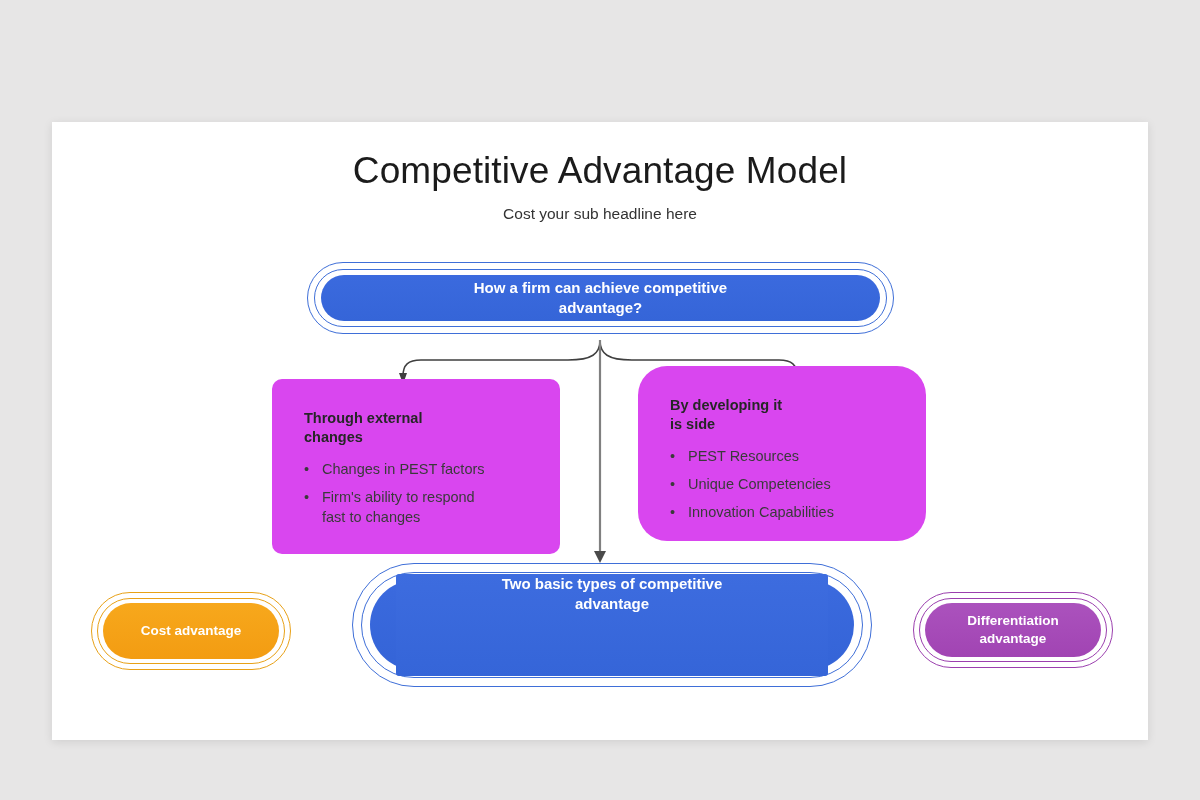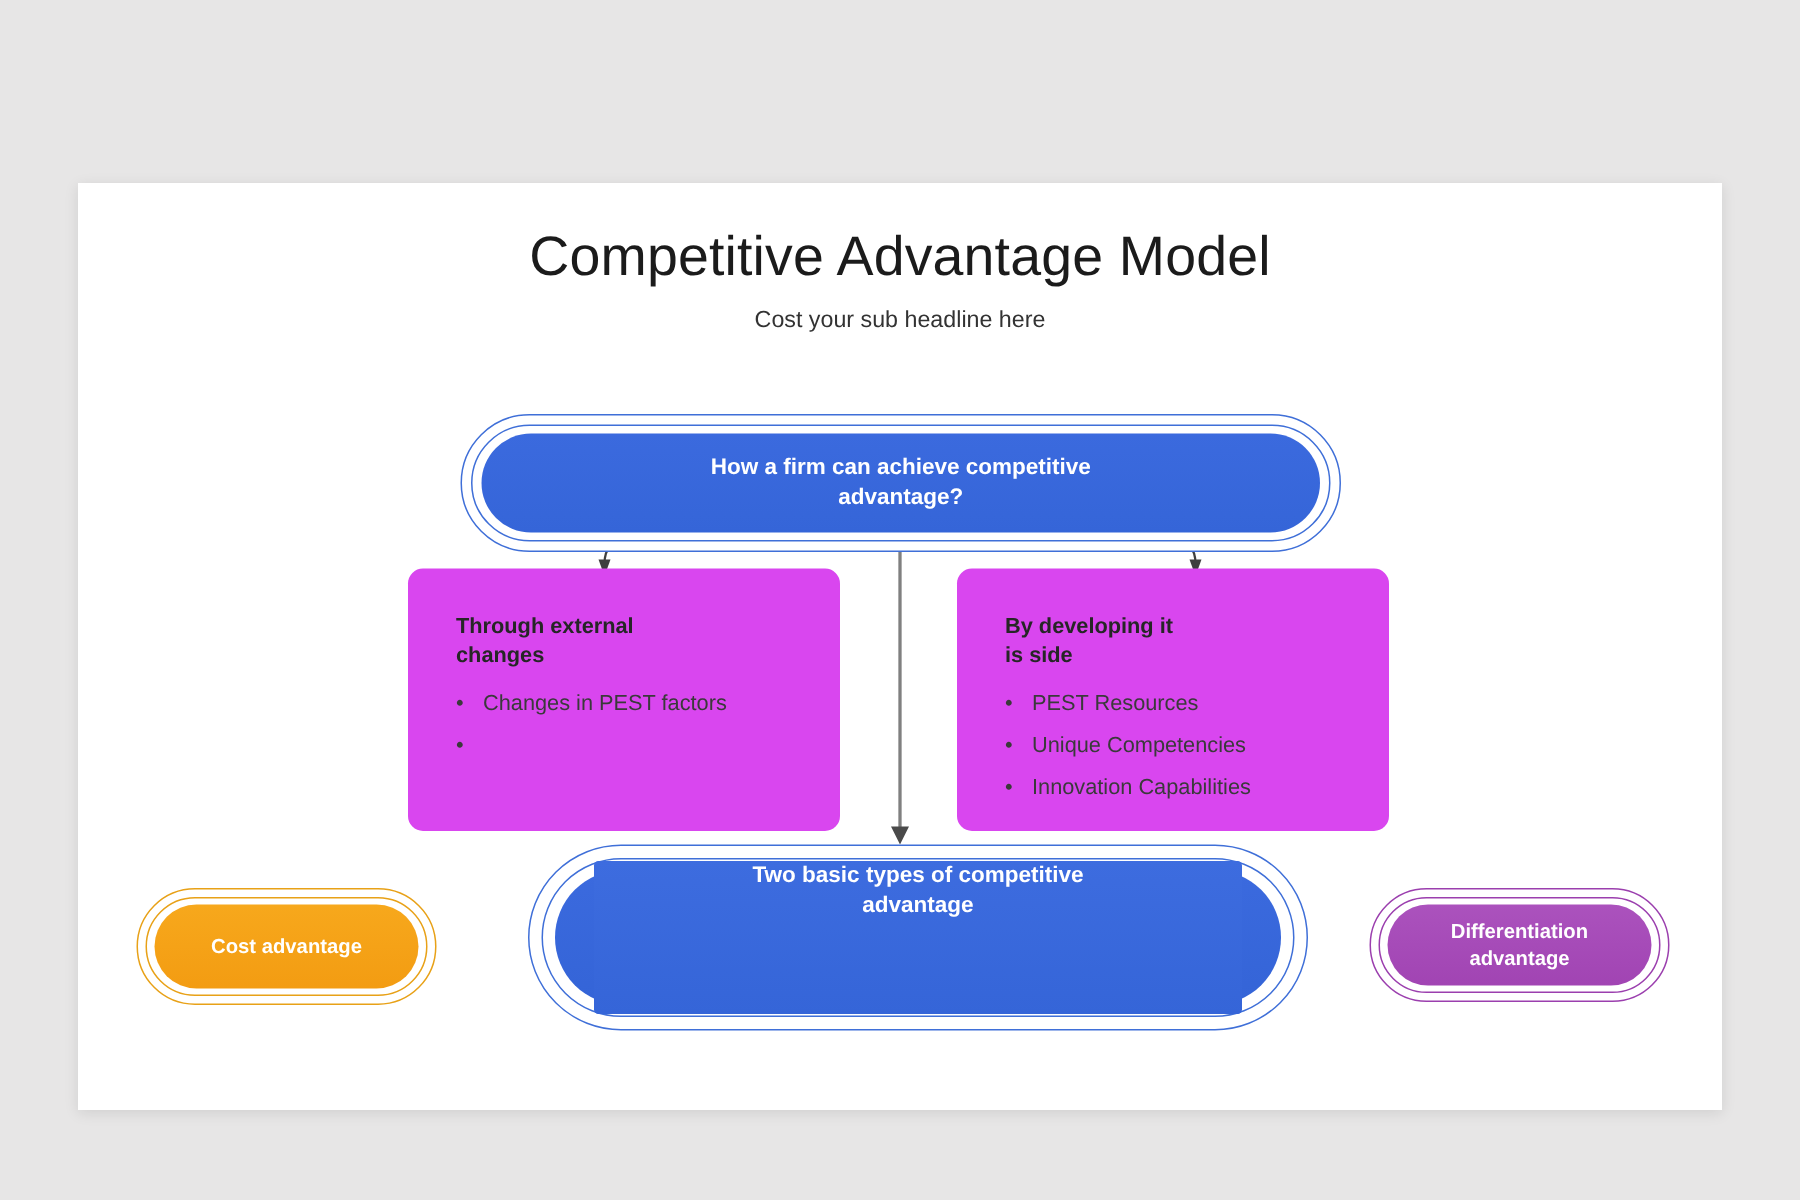--- a/index.html
+++ b/index.html
@@ -62,23 +62,23 @@
   .ring-1, .ring-2 {
     position: absolute;
     border-radius: 999px;
     box-sizing: border-box;
     background: transparent;
   }
 
   
   #top-node {
     left: 255px;
-    top: 154px;
+    top: 140px;
     width: 587px;
-    height: 92px;
+    height: 72px;
   }
   #top-node .ring-1 {
     left: 0; top: 0; right: 0; bottom: 0;
     border: 1.6px solid #3f6fd8;
   }
   #top-node .ring-2 {
     left: 7px; top: 7px; right: 7px; bottom: 7px;
     border: 1.6px solid #3f6fd8;
   }
   #top-node .pill-fill {
@@ -177,21 +177,21 @@
 
   
   .panel {
     position: absolute;
     background: #d946ef;
     border-radius: 10px;
     box-sizing: border-box;
     padding: 30px 26px 0 32px;
   }
   #panel-left  { left: 220px; top: 257px; width: 288px; height: 175px; }
-  #panel-right { left: 586px; top: 257px; width: 288px; height: 175px; }
+  #panel-right { left: 586px; top: 244px; width: 288px; height: 175px; border-radius: 29px; }
 
   .panel-heading {
     font-size: 14.5px;
     font-weight: bold;
     color: #262626;
     line-height: 1.32;
     white-space: pre-line;
     margin-bottom: 12px;
   }
   .bullet-row {
@@ -268,20 +268,22 @@
 
     <div class="panel" id="panel-left">
       <div class="panel-heading">Through external
 changes</div>
       <div class="bullet-row">
         <span class="bullet-dot">•</span>
         <span class="bullet-text">Changes in PEST factors</span>
       </div>
       <div class="bullet-row">
         <span class="bullet-dot">•</span>
+        <span class="bullet-text">Firm's ability to respond
+fast to changes</span>
       </div>
     </div>
 
     <div class="panel" id="panel-right">
       <div class="panel-heading">By developing it
 is side</div>
       <div class="bullet-row">
         <span class="bullet-dot">•</span>
         <span class="bullet-text">PEST Resources</span>
       </div>

